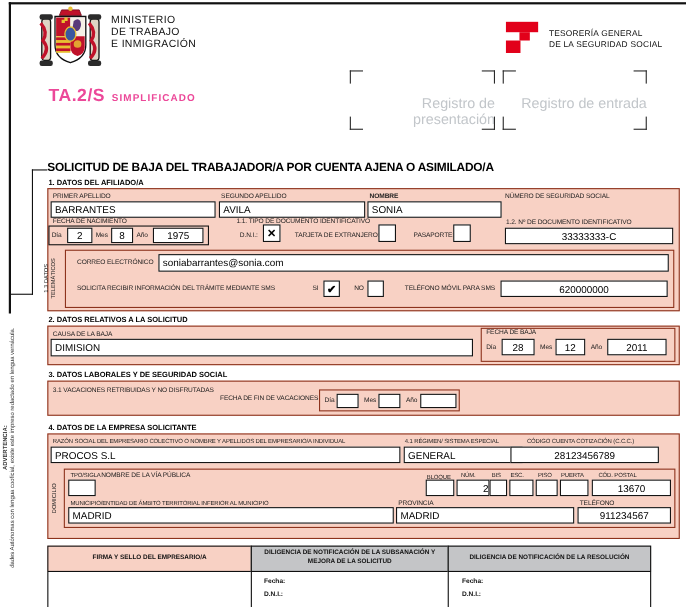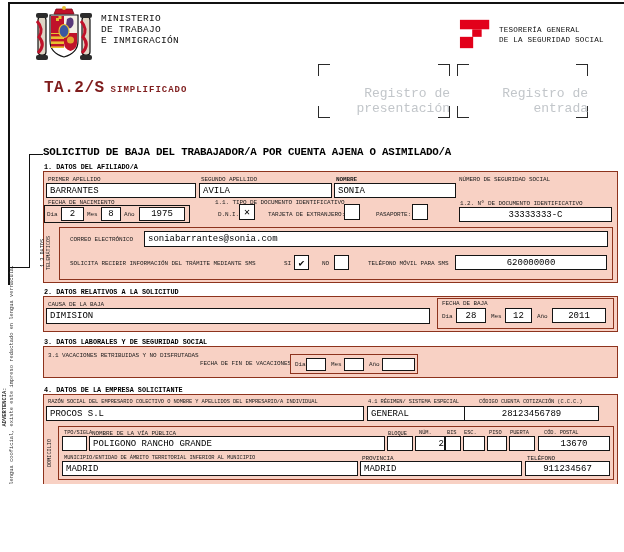--- a/index.html
+++ b/index.html
@@ -1,17 +1,17 @@
 <!DOCTYPE html>
 <html><head>
 <meta charset="utf-8">
 <style>
   html,body{margin:0;padding:0;background:#fff;}
-  .page{position:relative;width:624px;height:484px;background:#fff;overflow:hidden;
-        font-family:Liberation Mono, monospace;color:#111;}
+  .page{position:relative;width:624px;height:552px;background:#fff;overflow:hidden;
+        font-family:Liberation Sans, sans-serif;color:#111;}
   .abs{position:absolute;}
   .line{position:absolute;background:#111;}
   .lbl{position:absolute;font-size:6px;color:#1d1d1d;white-space:nowrap;letter-spacing:-0.1px;}
   .lbl5{font-size:5.4px;}
   .h{position:absolute;font-size:6.8px;font-weight:bold;color:#000;white-space:nowrap;}
   .ibox{position:absolute;background:#fff;border:1.3px solid #141414;box-sizing:border-box;
         font-size:9px;color:#000;padding:0 3px;display:flex;align-items:center;
         white-space:nowrap;overflow:hidden;}
   .ctr{justify-content:center;padding:0;}
   .panel{position:absolute;background:#f8d1c4;border:1px solid #8d331d;box-sizing:border-box;}
@@ -20,21 +20,21 @@
        display:flex;align-items:center;justify-content:center;font-size:10px;font-weight:bold;color:#000;}
   .rot{position:absolute;transform:rotate(-90deg);text-align:center;color:#222;}
   .cnr{position:absolute;width:12px;height:12px;box-sizing:border-box;}
   .cnr.tl{border-left:1.5px solid #2a2a2a;border-top:1.5px solid #2a2a2a;}
   .cnr.tr{border-right:1.5px solid #2a2a2a;border-top:1.5px solid #2a2a2a;}
   .cnr.bl{border-left:1.5px solid #2a2a2a;border-bottom:1.5px solid #2a2a2a;}
   .cnr.br{border-right:1.5px solid #2a2a2a;border-bottom:1.5px solid #2a2a2a;}
   .regbox{position:absolute;}
   .regtxt{position:absolute;width:100%;text-align:right;color:#c2c6ca;font-size:13px;top:40%;}
   .ministry{position:absolute;font-size:9.5px;line-height:11px;letter-spacing:.3px;color:#101010;}
-  .tacode{position:absolute;color:#7f1d1d;font-weight:bold;font-size:16px;letter-spacing:.5px;}
+  .tacode{position:absolute;color:#ec4899;font-weight:bold;font-size:16px;letter-spacing:.5px;}
   .tacode .small{font-size:9px;letter-spacing:1px;margin-left:6px;}
   .tgsstxt{position:absolute;font-size:7.6px;line-height:9.5px;letter-spacing:.2px;color:#101010;}
   .title{position:absolute;font-size:10.8px;font-weight:bold;letter-spacing:-.2px;white-space:nowrap;color:#000;}
   .ftable-h{position:absolute;box-sizing:border-box;border:1px solid #0f0f0f;display:flex;
             align-items:center;justify-content:center;text-align:center;
             font-size:5.8px;font-weight:bold;line-height:1.35;padding:1px 6px;color:#111;}
   .fcell{position:absolute;box-sizing:border-box;}
   .flbl{position:absolute;font-size:6px;font-weight:bold;color:#111;white-space:nowrap;}
 </style>
 </head>
@@ -192,21 +192,20 @@
   <div class="lbl lbl5" style="left:368px;top:399px;">4.1 RÉGIMEN/ SISTEMA ESPECIAL</div>
   <div class="ibox" style="left:367px;top:406px;width:108px;height:15px;">GENERAL</div>
   <div class="lbl lbl5" style="left:479px;top:399px;">CÓDIGO CUENTA COTIZACIÓN (C.C.C.)</div>
   <div class="ibox ctr" style="left:464px;top:406px;width:135px;height:15px;">28123456789</div>
 
   <div class="sub" style="left:58px;top:426px;width:556px;height:54px;"></div>
   <div class="rot" style="left:28px;top:448px;width:44px;height:10px;font-size:5.2px;line-height:10px;">DOMICILIO</div>
   <div class="lbl lbl5" style="left:64px;top:430px;">TPO/SIGLA</div>
   <div class="ibox" style="left:62px;top:436px;width:25px;height:15px;"></div>
   <div class="lbl" style="left:92px;top:430px;">NOMBRE DE LA VÍA PÚBLICA</div>
-  <div class="ibox" style="left:89px;top:436px;width:296px;height:15px;">POLIGONO RANCHO GRANDE</div>
   <div class="lbl lbl5" style="left:388px;top:431px;">BLOQUE</div>
   <div class="ibox" style="left:387px;top:436px;width:26px;height:15px;"></div>
   <div class="lbl lbl5" style="left:419px;top:430px;">NÚM.</div>
   <div class="ibox ctr" style="left:415px;top:436px;width:28px;height:15px;padding-left:28px;">23</div>
   <div class="lbl lbl5" style="left:447px;top:430px;">BIS</div>
   <div class="ibox" style="left:445px;top:436px;width:16px;height:15px;"></div>
   <div class="lbl lbl5" style="left:464px;top:430px;">ESC.</div>
   <div class="ibox" style="left:463px;top:436px;width:22px;height:15px;"></div>
   <div class="lbl lbl5" style="left:489px;top:430px;">PISO</div>
   <div class="ibox" style="left:487px;top:436px;width:20px;height:15px;"></div>

